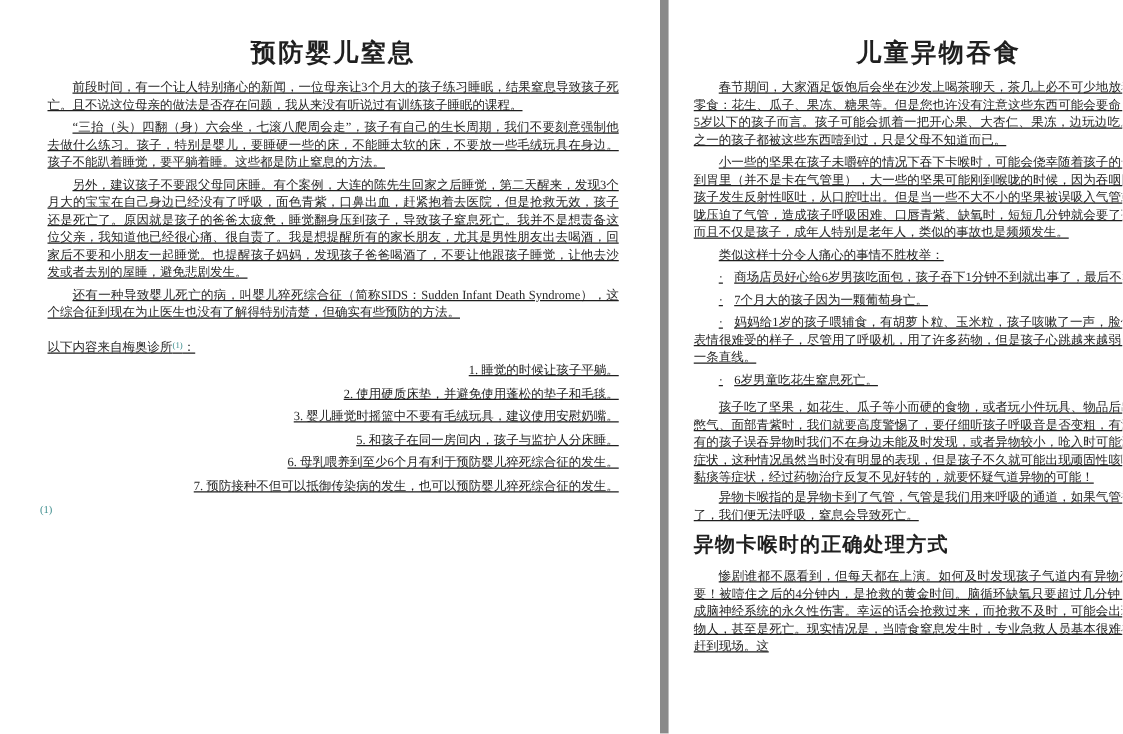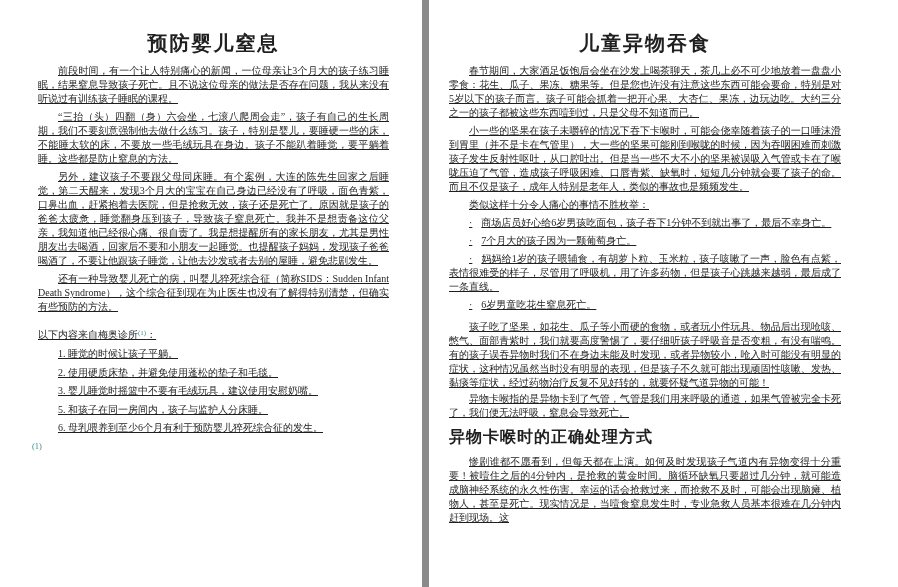--- a/index.html
+++ b/index.html
@@ -1,34 +1,34 @@
 <!DOCTYPE html>
 <html><head>
 <meta charset="utf-8">
 <style>
   html,body{margin:0;padding:0;background:#ffffff;}
   #viewer{
     width:898px;height:587px;display:flex;background:#ffffff;overflow:hidden;
     font-family:"Liberation Serif","DejaVu Serif",serif;color:#1f1f1f;
   }
   .page{box-sizing:border-box;background:#ffffff;flex-shrink:0;}
-  .page--left{width:422px;padding:31px 33px 0 38px;}
+  .page--left{width:528px;padding:31px 33px 0 38px;}
   .page--right{width:448px;padding:31px 36px 0 20px;}
   .divider{width:7px;background:#8a8a8a;flex-shrink:0;}
   .page-title{
     font-size:20px;line-height:24px;font-weight:700;text-align:center;
     margin:0 0 9px 0;letter-spacing:2px;
   }
   .para{font-size:10px;line-height:14px;text-align:justify;margin:0 0 4px 0;text-decoration:underline;}
   .indent{text-indent:2em;}
   .nb{margin-bottom:14px;}
   .tight{margin-bottom:2px;}
   .gap-top{margin-top:8px;}
   .list{margin:0;padding:0;}
-  .list .para{margin-left:20px;margin-bottom:4.5px;text-align:left;}
+  .list .para{margin-left:20px;margin-bottom:4.5px;text-align:right;}
   .bullet-mark{margin-right:9px;}
   .section-heading{font-size:16px;line-height:18px;font-weight:700;margin:8px 0 9px 0;letter-spacing:1px;}
   .footnote{display:flex;font-size:8.5px;line-height:12px;margin:3px 0 0 -6px;color:#2a2a2a;}
   .fn-marker{color:#3f8e8e;width:24px;flex-shrink:0;}
   .ref-sup{color:#3f8e8e;font-size:7px;position:relative;top:-3px;}
 </style>
 </head>
 <body>
 
 <div id="viewer">
@@ -41,20 +41,21 @@
     <p class="para indent">另外，建议孩子不要跟父母同床睡。有个案例，大连的陈先生回家之后睡觉，第二天醒来，发现3个月大的宝宝在自己身边已经没有了呼吸，面色青紫，口鼻出血，赶紧抱着去医院，但是抢救无效，孩子还是死亡了。原因就是孩子的爸爸太疲惫，睡觉翻身压到孩子，导致孩子窒息死亡。我并不是想责备这位父亲，我知道他已经很心痛、很自责了。我是想提醒所有的家长朋友，尤其是男性朋友出去喝酒，回家后不要和小朋友一起睡觉。也提醒孩子妈妈，发现孩子爸爸喝酒了，不要让他跟孩子睡觉，让他去沙发或者去别的屋睡，避免悲剧发生。</p>
     <p class="para indent nb">还有一种导致婴儿死亡的病，叫婴儿猝死综合征（简称SIDS：Sudden Infant Death Syndrome），这个综合征到现在为止医生也没有了解得特别清楚，但确实有些预防的方法。</p>
     <p class="para"><span>以下内容来自梅奥诊所</span><span class="ref-sup">(1)</span><span>：</span></p>
 
     <div class="list">
       <p class="para">1. 睡觉的时候让孩子平躺。</p>
       <p class="para">2. 使用硬质床垫，并避免使用蓬松的垫子和毛毯。</p>
       <p class="para">3. 婴儿睡觉时摇篮中不要有毛绒玩具，建议使用安慰奶嘴。</p>
       <p class="para">5. 和孩子在同一房间内，孩子与监护人分床睡。</p>
       <p class="para">6. 母乳喂养到至少6个月有利于预防婴儿猝死综合征的发生。</p>
+      <p class="para">7. 预防接种不但可以抵御传染病的发生，也可以预防婴儿猝死综合征的发生。</p>
     </div>
 
     <div class="footnote">
       <span class="fn-marker">(1)</span>
     </div>
   </div>
 
   <div class="divider"></div>
 
   <div class="page page--right">

